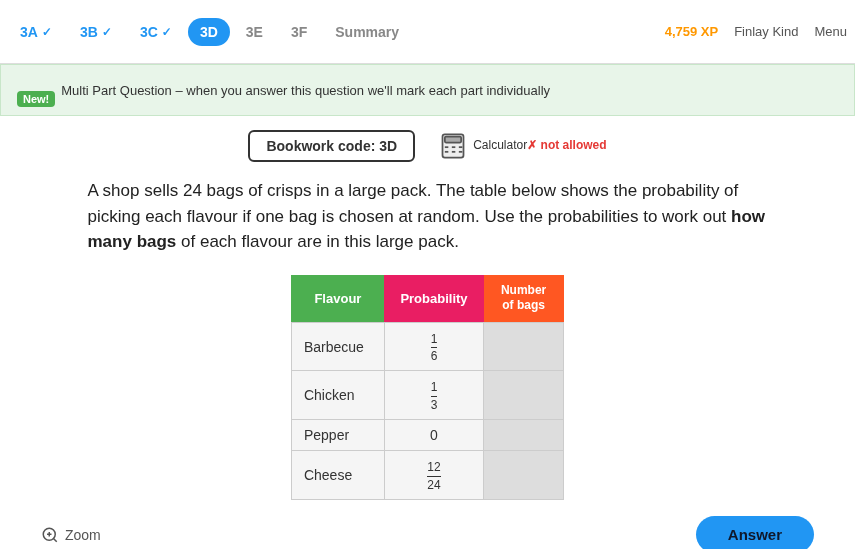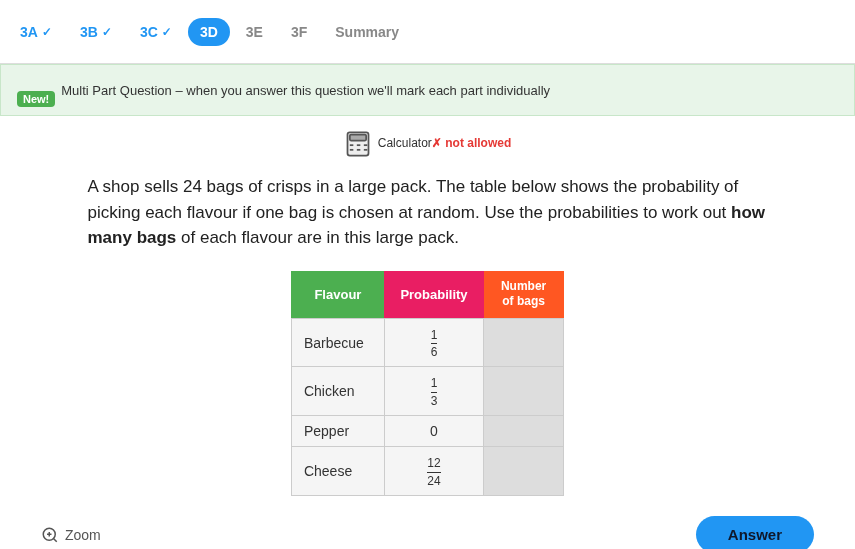--- a/index.html
+++ b/index.html
@@ -297,30 +297,36 @@
   </div>
 
   <div class="nav-tab inactive">
     <span>3F</span>
   </div>
 
   <div class="nav-summary nav-tab inactive">
     <span>Summary</span>
   </div>
 
+  <div class="nav-right">
+    <span class="xp-badge">4,759 XP</span>
+    <span>Finlay Kind</span>
+    <span style="cursor:pointer;">Menu</span>
+  </div>
 </div>
 
 <div class="main-content">
 
   <div class="new-banner">
     <span class="new-label">New!</span>
     <span>Multi Part Question – when you answer this question we'll mark each part individually</span>
   </div>
 
   <div class="bookwork-row">
+    <div class="bookwork-box">Bookwork code: 3D</div>
     <div class="calculator-info">
       <div class="calc-icon">
         <svg viewBox="0 0 24 24" fill="none" stroke="#555" stroke-width="1.5">
           <rect x="3" y="2" width="18" height="20" rx="2" fill="#eee" stroke="#555"></rect>
           <rect x="5" y="4" width="14" height="5" rx="1" fill="#aaa"></rect>
           <line x1="5" y1="13" x2="8" y2="13" stroke="#555" stroke-width="1.5"></line>
           <line x1="11" y1="13" x2="14" y2="13" stroke="#555" stroke-width="1.5"></line>
           <line x1="17" y1="13" x2="20" y2="13" stroke="#555" stroke-width="1.5"></line>
           <line x1="5" y1="17" x2="8" y2="17" stroke="#555" stroke-width="1.5"></line>
           <line x1="11" y1="17" x2="14" y2="17" stroke="#555" stroke-width="1.5"></line>

